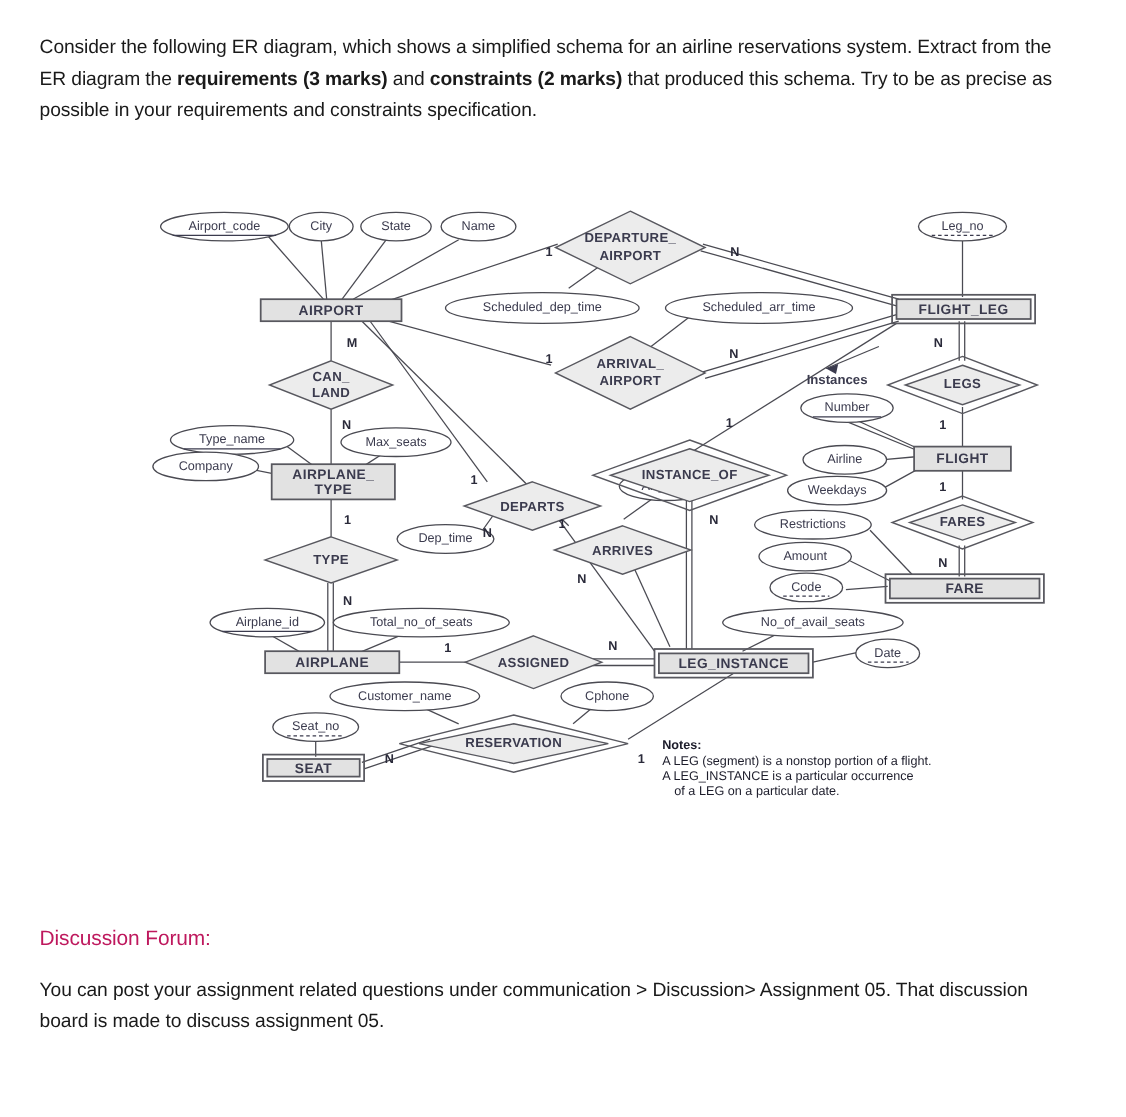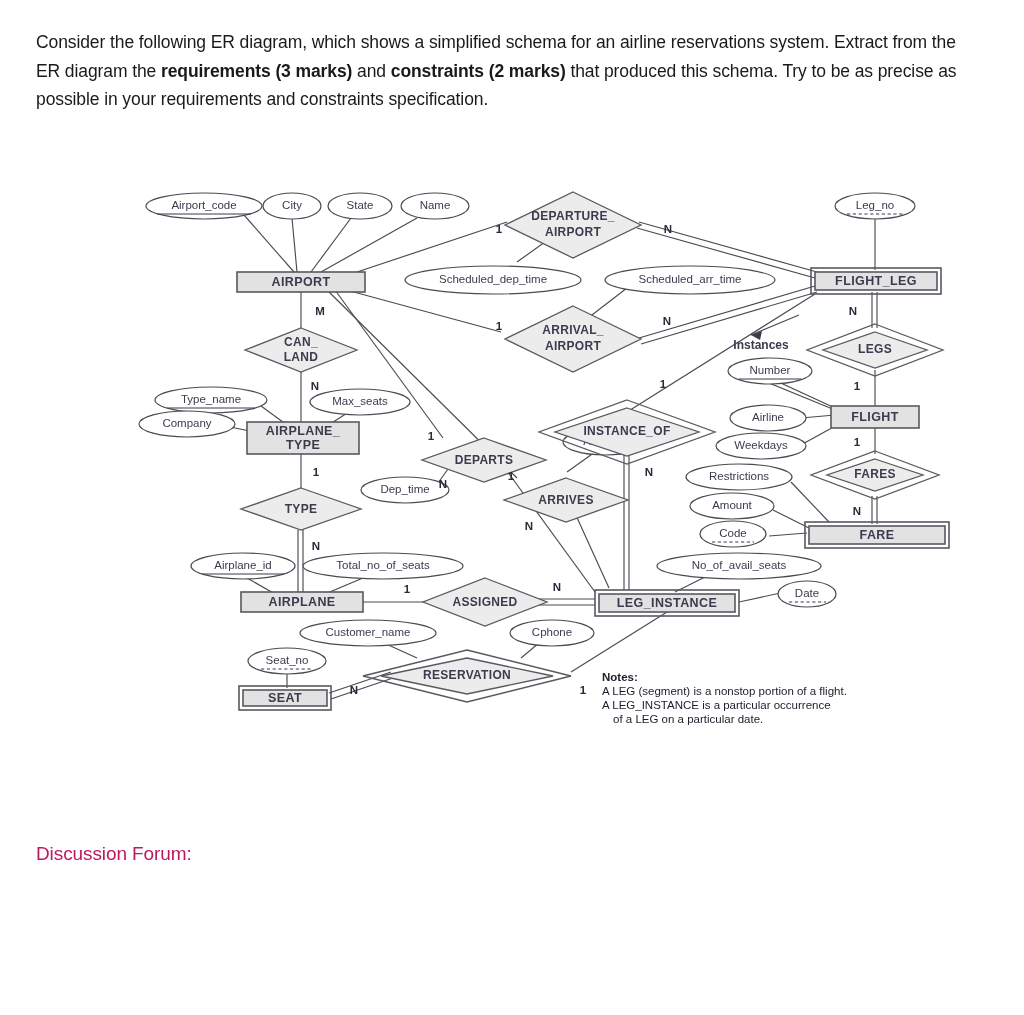--- a/index.html
+++ b/index.html
@@ -484,14 +484,18 @@
       <text class="note-txt" x="563" y="532">A LEG (segment) is a nonstop portion of a flight.</text>
       <text class="note-txt" x="563" y="546">A LEG_INSTANCE is a particular occurrence</text>
       <text class="note-txt" x="574" y="560">of a LEG on a particular date.</text>
     </g>
 
   </svg>
   </div>
 
   <div id="forum-heading">Discussion Forum:</div>
 
+  <div id="forum-body">
+    <span>You can post your assignment related questions under communication &gt; Discussion&gt; Assignment 05.</span>
+    <span>That discussion board is made to discuss assignment 05.</span>
+  </div>
 
 </div>
 
 </body></html>

